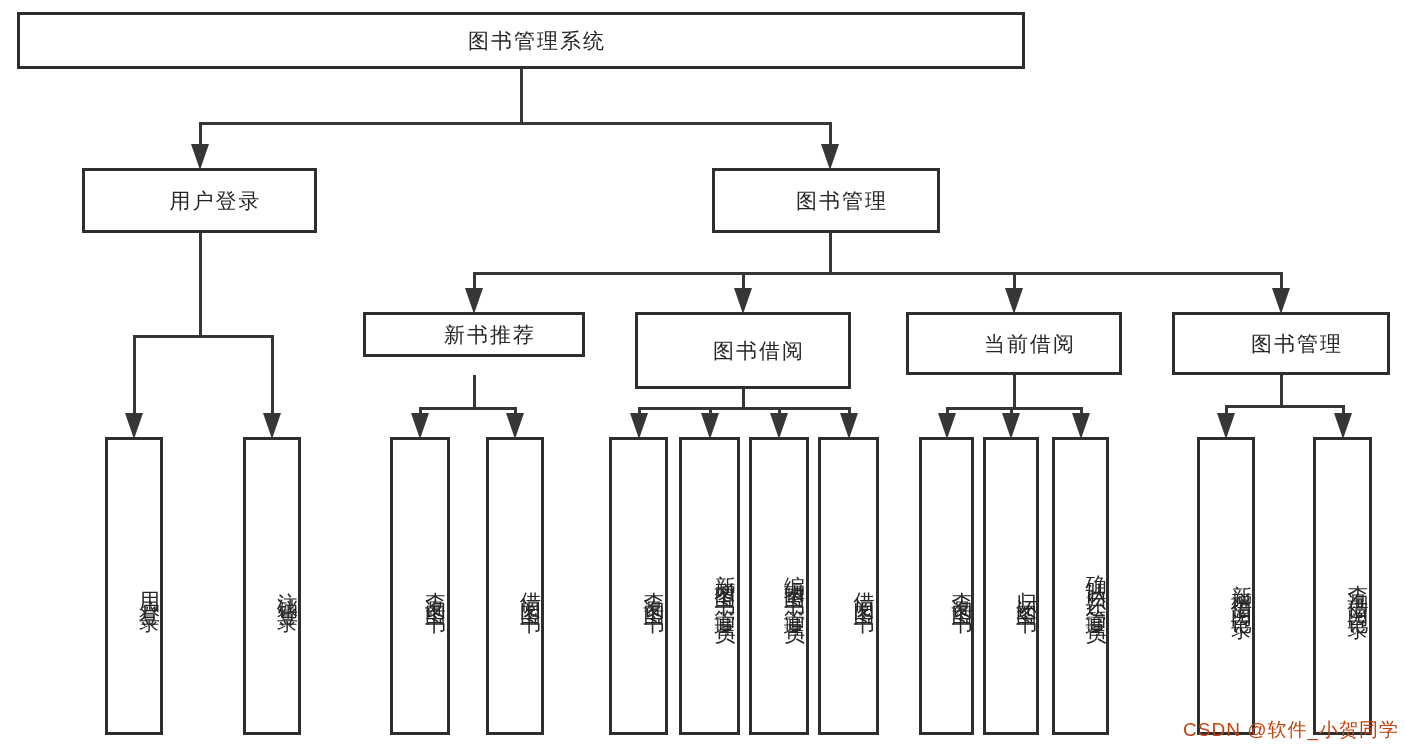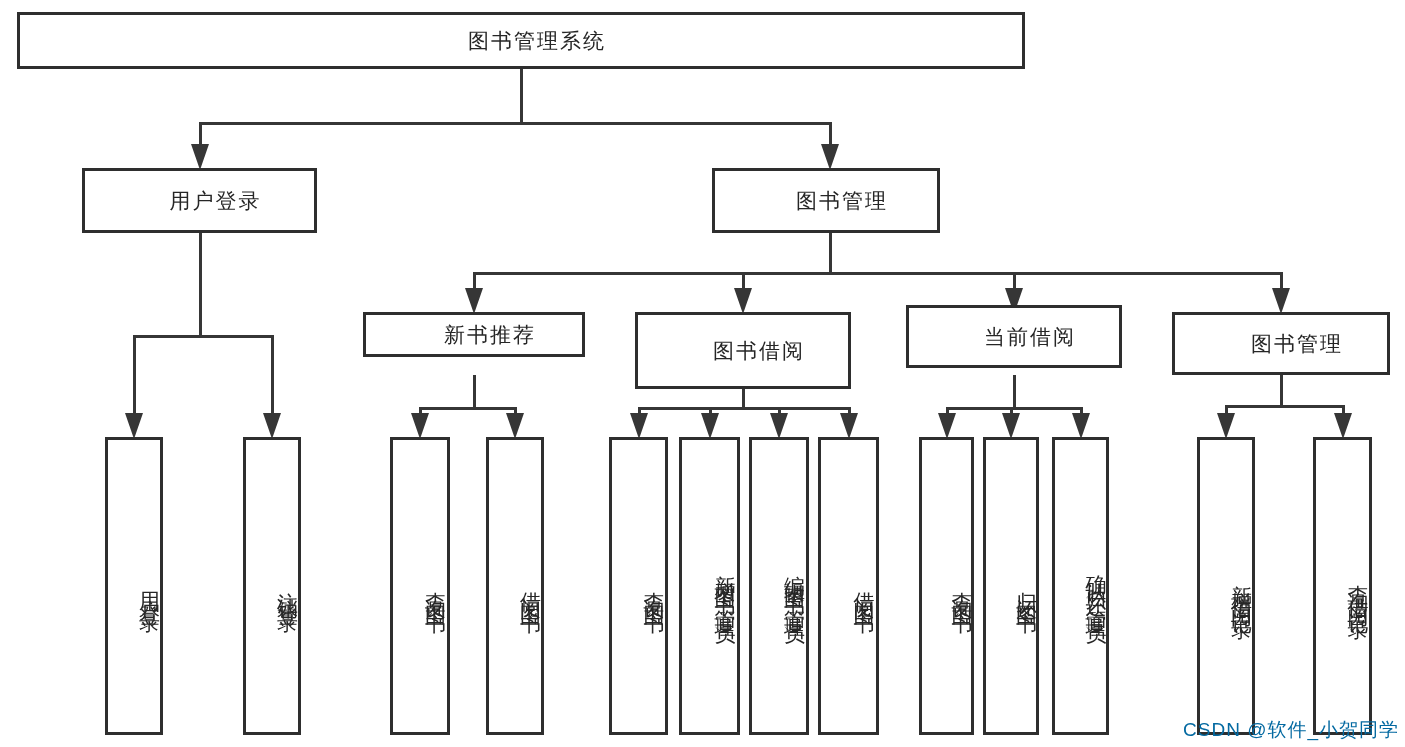--- a/index.html
+++ b/index.html
@@ -50,36 +50,36 @@
     border-left: 9px solid transparent;
     border-right: 9px solid transparent;
     border-top: 26px solid #363636;
     z-index: 1;
   }
   .watermark {
     position: absolute;
     right: 6px;
     bottom: 4px;
     font-size: 19px;
-    color: #0369a1;
+    color: #c2410c;
     letter-spacing: 1px;
     z-index: 3;
   }
 </style>
 </head>
 <body>
 
 <div class="canvas">
   <div class="watermark">CSDN @软件_小贺同学</div>
 <div class="node" style="left: 17px; top: 12px; width: 1008px; height: 57px;">图书管理系统</div>
     <div class="node" style="left: 82px; top: 168px; width: 235px; height: 65px;">用户登录</div>
     <div class="node" style="left: 712px; top: 168px; width: 228px; height: 65px;">图书管理</div>
     <div class="node" style="left: 363px; top: 312px; width: 222px; height: 45px;">新书推荐</div>
     <div class="node" style="left: 635px; top: 312px; width: 216px; height: 77px;">图书借阅</div>
-    <div class="node" style="left: 906px; top: 305px; width: 216px; height: 63px;">当前借阅</div>
+    <div class="node" style="left: 906px; top: 312px; width: 216px; height: 63px;">当前借阅</div>
     <div class="node" style="left: 1172px; top: 312px; width: 218px; height: 63px;">图书管理</div>
     <div class="node vertical" style="left: 105px; top: 437px; width: 58px; height: 298px;">用户登录</div>
     <div class="node vertical" style="left: 243px; top: 437px; width: 58px; height: 298px;">注销登录</div>
     <div class="node vertical" style="left: 390px; top: 437px; width: 60px; height: 298px;">查询图书</div>
     <div class="node vertical" style="left: 486px; top: 437px; width: 58px; height: 298px;">借阅图书</div>
     <div class="node vertical" style="left: 609px; top: 437px; width: 59px; height: 298px;">查询图书</div>
     <div class="node vertical" style="left: 679px; top: 437px; width: 61px; height: 298px;">新增图书（管理员）</div>
     <div class="node vertical" style="left: 749px; top: 437px; width: 60px; height: 298px;">编辑图书（管理员）</div>
     <div class="node vertical" style="left: 818px; top: 437px; width: 61px; height: 298px;">借阅图书</div>
     <div class="node vertical" style="left: 919px; top: 437px; width: 55px; height: 298px;">查询图书</div>

